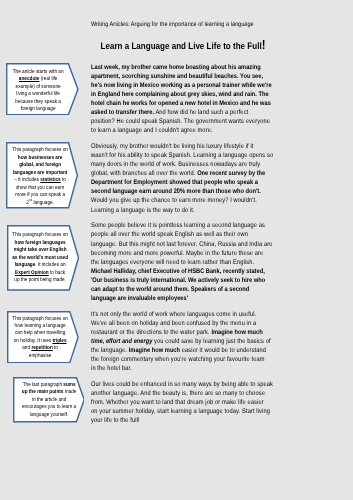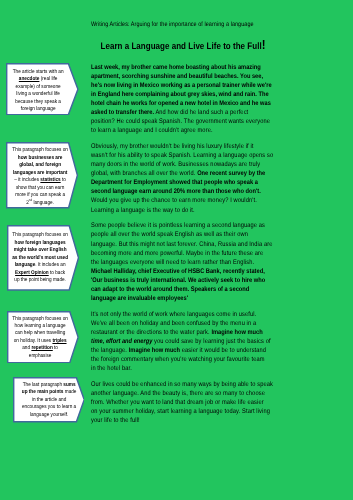--- a/index.html
+++ b/index.html
@@ -4,21 +4,21 @@
 <title>Writing Articles</title>
 <style>
   html,body{margin:0;padding:0;}
   body{
     width:353px;height:500px;background:#ffffff;overflow:hidden;
     font-family:"Liberation Sans", sans-serif;
     color:#000000;
     -webkit-font-smoothing:antialiased;
     text-rendering:geometricPrecision;
   }
-  .page{position:relative;width:353px;height:500px;background:#22c55e;overflow:hidden;filter:opacity(1);}
+  .page{position:relative;width:353px;height:500px;background:#e5e5e5;overflow:hidden;filter:opacity(1);}
 
   .doc{position:absolute;left:91px;top:20.3px;transform:scaleX(0.852);transform-origin:0 0;}
   .doc-header{font-size:6.4px;line-height:9px;letter-spacing:0.012em;white-space:nowrap;}
   .doc-title{font-size:9.4px;font-weight:bold;text-align:center;margin-top:8px;margin-bottom:10.5px;width:216px;white-space:nowrap;letter-spacing:0.004em;}
   .doc-title .exc{font-size:13.2px;vertical-align:-0.5px;}
   p.body{font-size:6.7px;line-height:9.07px;margin:0 0 6.8px 0;text-align:left;}
   p.body .reg{letter-spacing:0.02em;}
   p.body .sp{display:inline-block;}
   b{font-weight:bold;}
   i{font-style:italic;}

